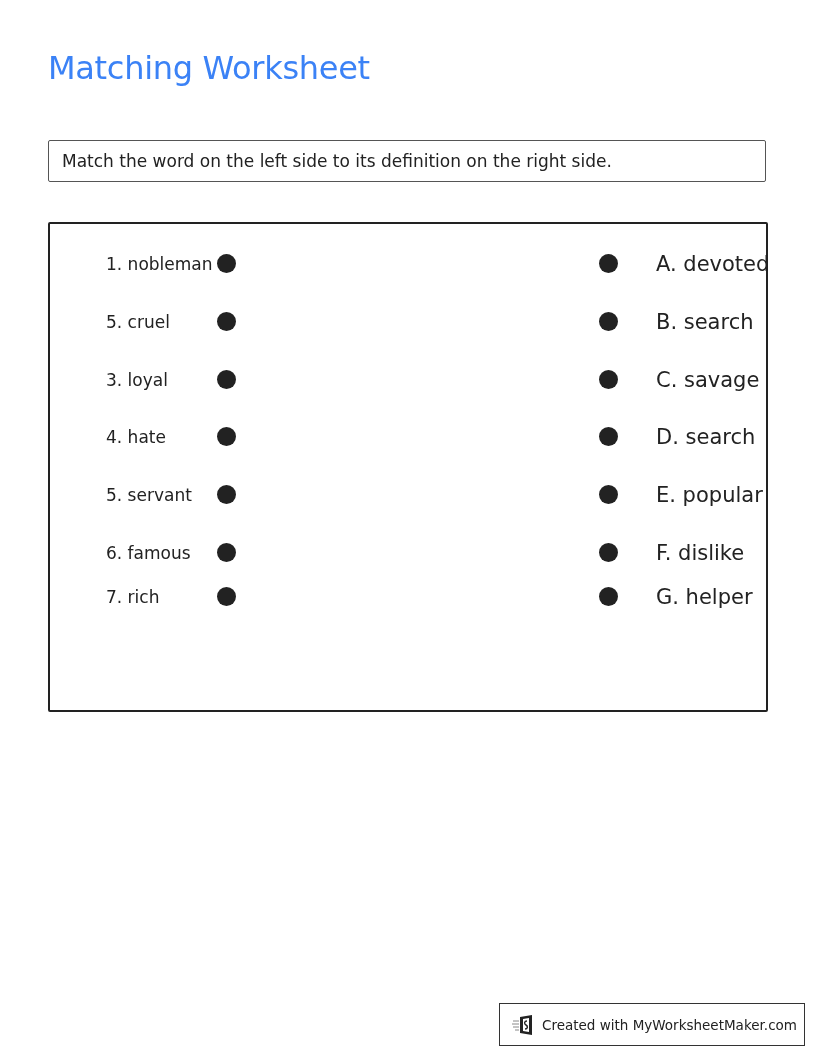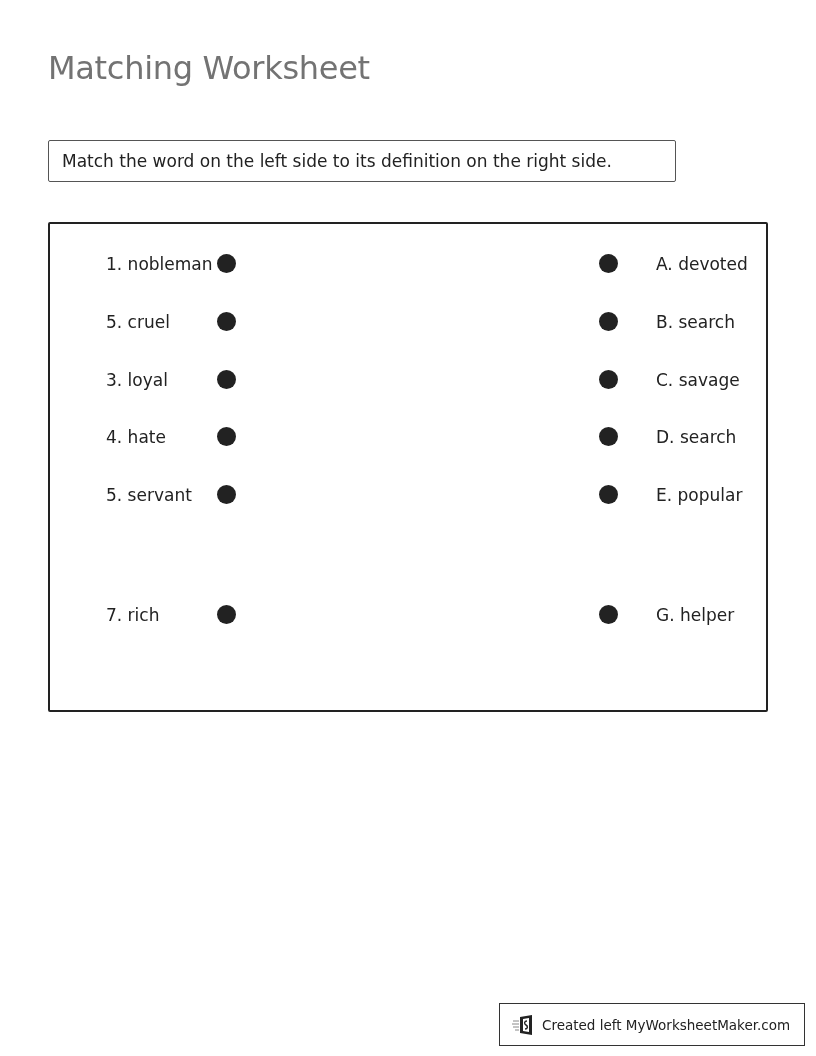--- a/index.html
+++ b/index.html
@@ -15,29 +15,29 @@
       color: #222222;
       overflow: hidden;
     }
     .page-title {
       position: absolute;
       left: 48px;
       top: 48px;
       font-size: 32px;
       font-weight: normal;
       letter-spacing: -0.3px;
-      color: #737373;
+      color: #3b82f6;
       margin: 0;
       line-height: 40px;
     }
     .instructions {
       position: absolute;
       left: 48px;
       top: 140px;
-      width: 628px;
+      width: 718px;
       height: 42px;
       box-sizing: border-box;
       border: 1px solid #555555;
       border-radius: 2px;
       padding: 0 13px;
       font-size: 17px;
       line-height: 40px;
       color: #222222;
     }
     .match-box {
@@ -62,21 +62,21 @@
       top: 0;
       font-size: 17px;
       line-height: 30px;
       white-space: nowrap;
       margin-left: 39px;
     }
     .right-word {
       position: absolute;
       left: 606px;
       top: 0;
-      font-size: 17px;
+      font-size: 21px;
       line-height: 30px;
       white-space: nowrap;
     }
     .dot {
       position: absolute;
       top: 5px;
       width: 19px;
       height: 19px;
       border-radius: 50%;
       background: #222222;
@@ -137,34 +137,40 @@
     <span class="dot left"></span>
     <span class="dot right"></span>
     <span class="right-word">D. search</span>
   </div>
   <div class="row" style="top:256px;">
     <span class="left-word">5. servant</span>
     <span class="dot left"></span>
     <span class="dot right"></span>
     <span class="right-word">E. popular</span>
   </div>
-  <div class="row" style="top:376px;">
+  <div class="row" style="top:314px;">
+    <span class="left-word">6. famous</span>
+    <span class="dot left"></span>
+    <span class="dot right"></span>
+    <span class="right-word">F. dislike</span>
+  </div>
+  <div class="row" style="top:358px;">
     <span class="left-word">7. rich</span>
     <span class="dot left"></span>
     <span class="dot right"></span>
     <span class="right-word">G. helper</span>
   </div>
 </div>
 
 <div class="footer-badge">
   <span class="logo">
     <svg width="24" height="24" viewBox="0 0 24 24">
       <line x1="1" y1="8" x2="7" y2="8" stroke="#888" stroke-width="1"></line>
       <line x1="0" y1="11" x2="7" y2="11" stroke="#888" stroke-width="1"></line>
       <line x1="1" y1="14" x2="7" y2="14" stroke="#888" stroke-width="1"></line>
       <line x1="3" y1="17" x2="7" y2="17" stroke="#888" stroke-width="1"></line>
       <polygon points="8,4 20,2 20,22 8,20" fill="#222"></polygon>
       <polygon points="11,6 17,5 17,19 11,18" fill="#fff"></polygon>
       <path d="M15,8 C12,8 12,11 14,12 C16,13 16,16 13,16" stroke="#222" stroke-width="1.4" fill="none"></path>
     </svg>
   </span>
-  <span>Created left MyWorksheetMaker.com</span>
+  <span>Created with MyWorksheetMaker.com</span>
 </div>
 
 </body></html>

